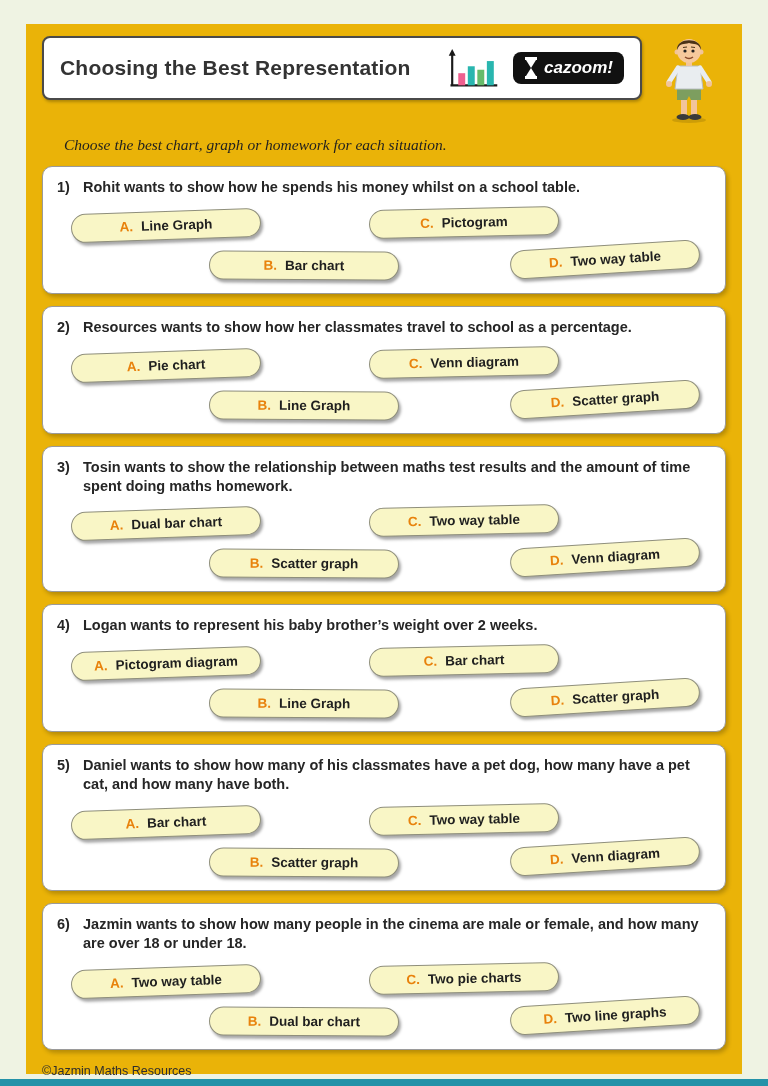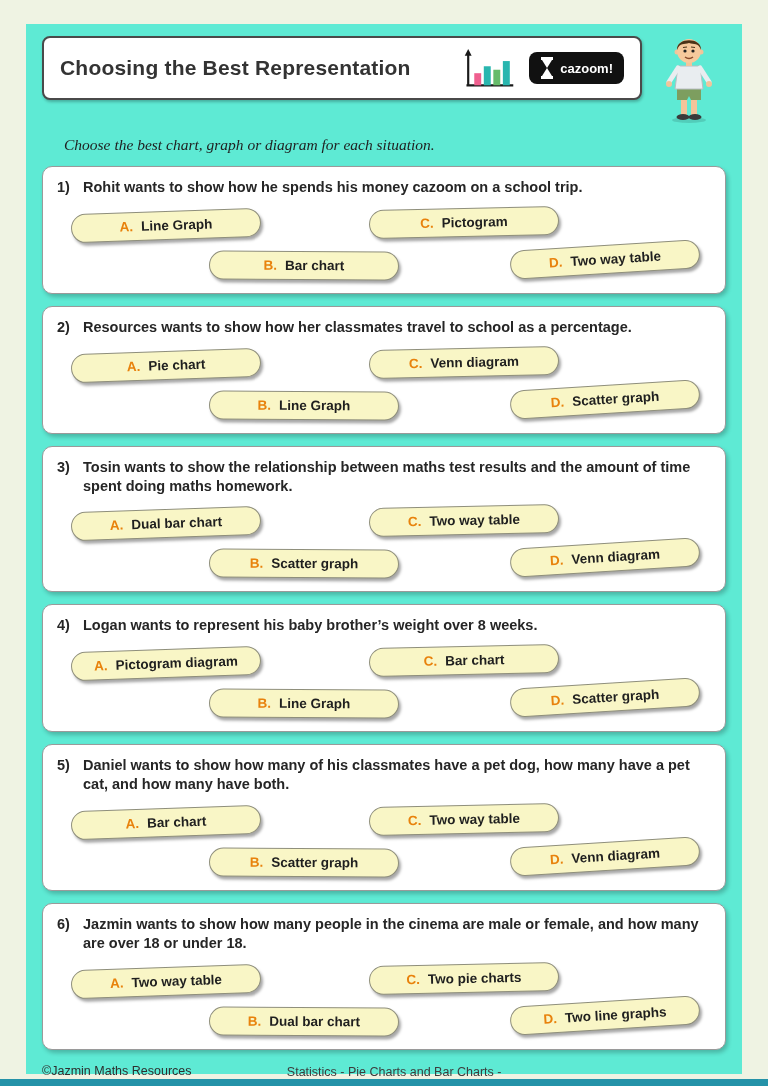--- a/index.html
+++ b/index.html
@@ -6,21 +6,21 @@
   html, body { width: 768px; height: 1086px; }
   body {
     background: #eff3e3;
     font-family: "Liberation Sans", sans-serif;
     position: relative;
     overflow: hidden;
   }
   .sheet {
     position: absolute;
     left: 26px; top: 24px; right: 26px; bottom: 12px;
-    background: #5eead4;
+    background: #eab308;
     padding: 8px 16px 0 16px;
   }
   
   .header-row { display: flex; align-items: flex-start; margin-top: 4px; }
   .title-box {
     flex: 1;
     max-width: 600px;
     border: 2px solid #4a4a4a;
     border-radius: 8px;
     background: #fff;
@@ -32,21 +32,21 @@
   .page-title { font-size: 21px; font-weight: bold; color: #333; letter-spacing: 0.2px; }
   .title-icons { margin-left: auto; display: flex; align-items: center; gap: 14px; }
   .logo-badge {
     background: #111;
     border-radius: 8px;
     display: flex;
     align-items: center;
     gap: 6px;
     padding: 5px 11px;
   }
-  .logo-text { color: #fff; font-weight: bold; font-size: 13px; }
+  .logo-text { color: #fff; font-weight: bold; font-style: italic; font-size: 17px; }
   .mascot { width: 70px; height: 92px; margin: -4px 0 0 12px; flex: none; }
   
   .instruction {
     font-family: "Liberation Serif", serif;
     font-style: italic;
     font-size: 15.5px;
     color: #1f1f1f;
     margin: 12px 0 12px 22px;
   }
   
@@ -133,26 +133,26 @@
       <circle cx="35" cy="19" r="12" fill="#f6c99c"></circle>
       <path d="M23,18 C22,5 48,5 47,18 C44,10 40,13 35,11 C30,13 26,10 23,18 Z" fill="#4c3317"></path>
       <circle cx="31" cy="19" r="1.6" fill="#222"></circle>
       <circle cx="39" cy="19" r="1.6" fill="#222"></circle>
       <path d="M29,15.5 L33,15" stroke="#4c3317" stroke-width="1.2" fill="none"></path>
       <path d="M37,15 L41,15.5" stroke="#4c3317" stroke-width="1.2" fill="none"></path>
       <path d="M31,25 Q35,28 39,25" stroke="#8a4a2a" stroke-width="1.5" fill="none"></path>
     </svg>
   </div>
 
-  <div class="instruction">Choose the best chart, graph or diagram for each situation.</div>
+  <div class="instruction">Choose the best chart, graph or homework for each situation.</div>
 
   <div class="qbox">
     <div class="qline">
       <span class="qnum">1)</span>
-      <span class="qtext">Rohit wants to show how he spends his money cazoom on a school trip.</span>
+      <span class="qtext">Rohit wants to show how he spends his money whilst on a school table.</span>
     </div>
     <div class="opts">
       <div class="pill pill-a">
         <span class="letter">A.</span>
         <span>Line Graph</span>
       </div>
       <div class="pill pill-c">
         <span class="letter">C.</span>
         <span>Pictogram</span>
       </div>
@@ -213,21 +213,21 @@
       <div class="pill pill-d">
         <span class="letter">D.</span>
         <span>Venn diagram</span>
       </div>
     </div>
   </div>
 
   <div class="qbox">
     <div class="qline">
       <span class="qnum">4)</span>
-      <span class="qtext">Logan wants to represent his baby brother’s weight over 8 weeks.</span>
+      <span class="qtext">Logan wants to represent his baby brother’s weight over 2 weeks.</span>
     </div>
     <div class="opts">
       <div class="pill pill-a">
         <span class="letter">A.</span>
         <span>Pictogram diagram</span>
       </div>
       <div class="pill pill-c">
         <span class="letter">C.</span>
         <span>Bar chart</span>
       </div>
@@ -291,21 +291,20 @@
       </div>
     </div>
   </div>
 
   <div class="footer">
     <div class="f-left">
       <div>©Jazmin Maths Resources</div>
       <div class="site-link">www.cazoommaths.com</div>
     </div>
     <div class="f-center">
-      <div>Statistics - Pie Charts and Bar Charts -</div>
       <div>Choosing the Best Representation</div>
     </div>
     <div class="f-right">GCSE Tier: Foundation</div>
   </div>
 
 </div>
 
 <div class="bottom-bar"></div>
 
 </body></html>

